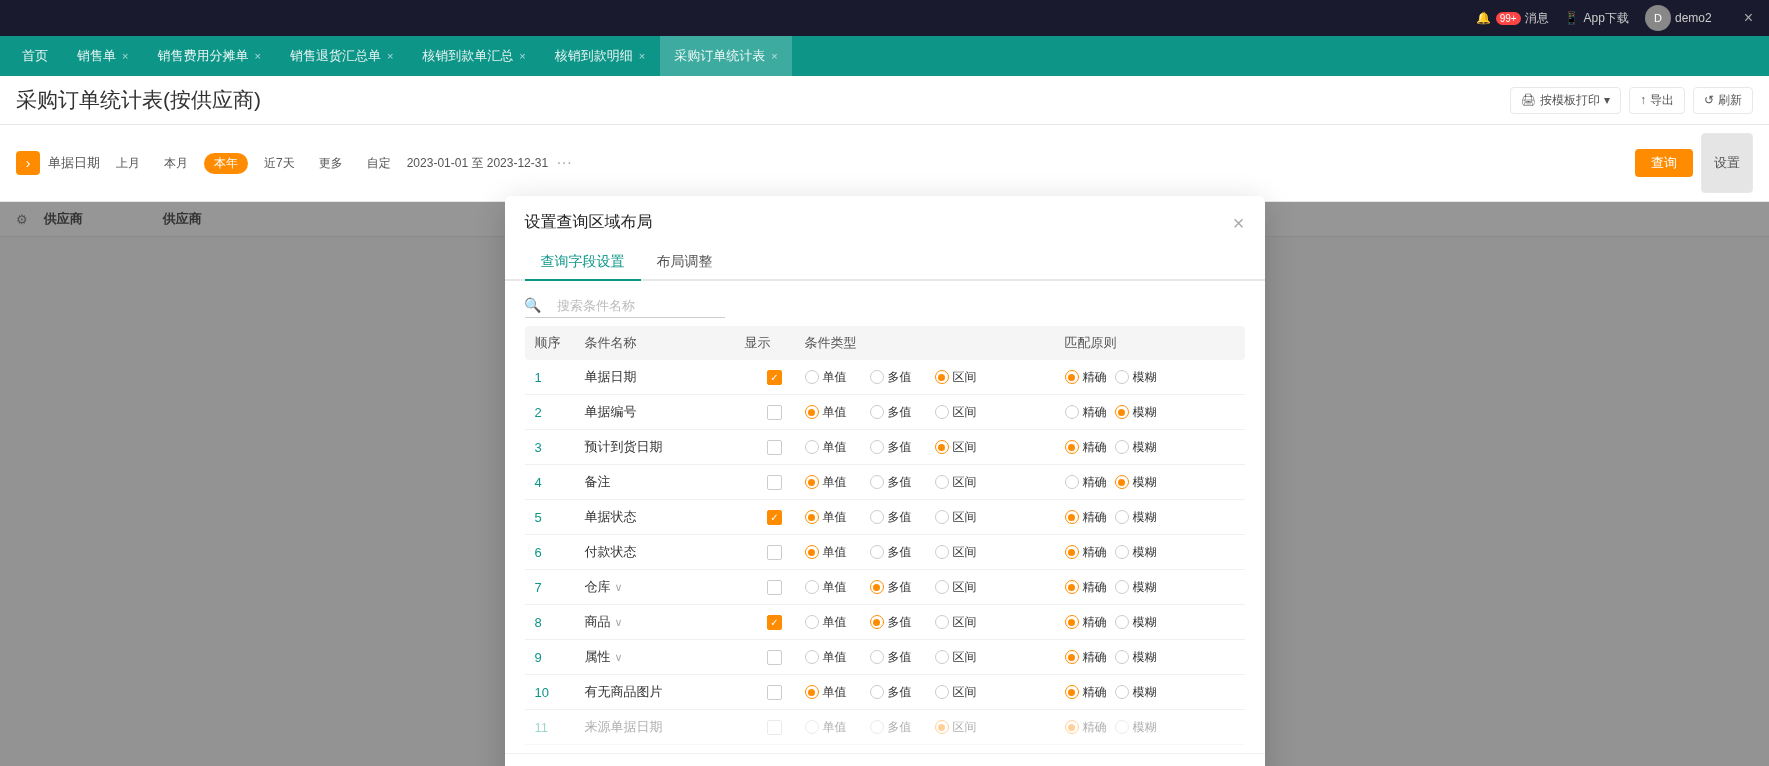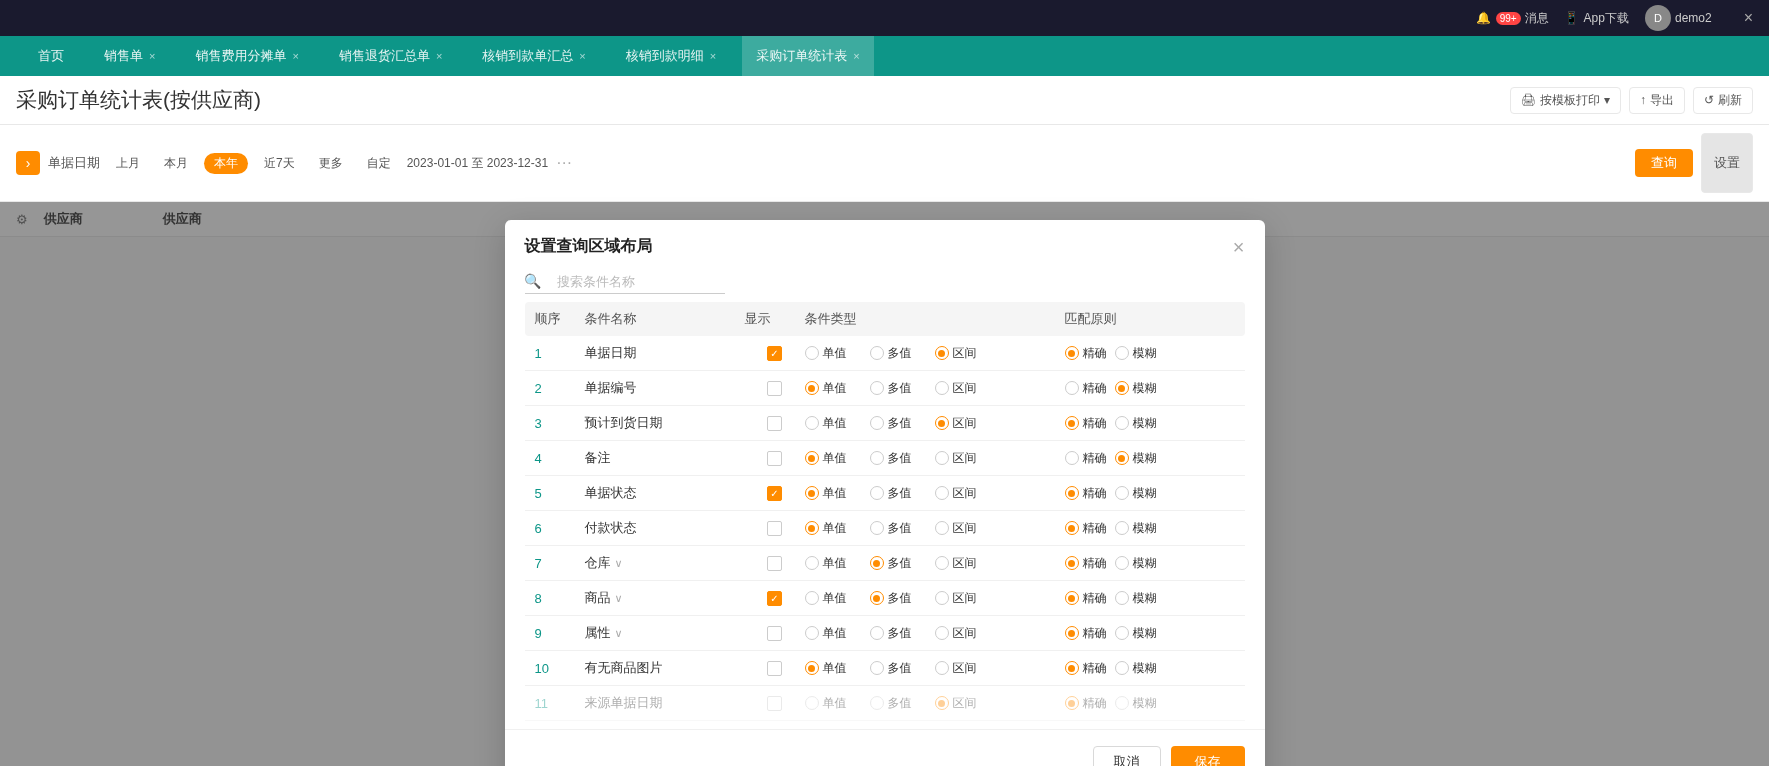--- a/index.html
+++ b/index.html
@@ -48,22 +48,22 @@
       cursor: pointer;
       margin-left: 16px;
     }
 
     
     .nav-bar {
       background: #0d9688;
       height: 40px;
       display: flex;
       align-items: center;
-      padding: 0 24px;
-      gap: 12px;
+      padding: 0 8px;
+      gap: 1px;
       text-align: right;
     }
     .nav-item {
       color: rgba(255,255,255,0.9);
       padding: 0 14px;
       height: 40px;
       display: flex;
       align-items: center;
       font-size: 13px;
       cursor: pointer;
@@ -162,21 +162,21 @@
       box-shadow: 0 8px 32px rgba(0,0,0,0.18);
       display: flex;
       flex-direction: column;
     }
     .dialog-header {
       display: flex;
       align-items: center;
       justify-content: space-between;
       padding: 16px 20px 0 20px;
     }
-    .dialog-title { font-size: 16px; font-weight: bold; color: #222; }
+    .dialog-title { font-size: 16px; font-weight: normal; color: #222; }
     .dialog-close { color: #aaa; font-size: 20px; cursor: pointer; line-height: 1; }
 
     
     .dialog-tabs {
       display: flex;
       padding: 0 20px;
       border-bottom: 2px solid #e8e8e8;
       margin-top: 12px;
       gap: 0;
     }
@@ -444,20 +444,24 @@
 
   <div class="overlay">
 
     <div class="dialog">
 
       <div class="dialog-header">
         <span class="dialog-title">设置查询区域布局</span>
         <span class="dialog-close">×</span>
       </div>
 
+      <div class="dialog-tabs">
+        <div class="dialog-tab active">查询字段设置</div>
+        <div class="dialog-tab">布局调整</div>
+      </div>
 
       <div class="dialog-search">
         <div class="search-wrap">
           <span class="search-icon">🔍</span>
           <input class="search-input" type="text" placeholder="搜索条件名称" style="">
         </div>
       </div>
 
       <div class="config-table">
 

